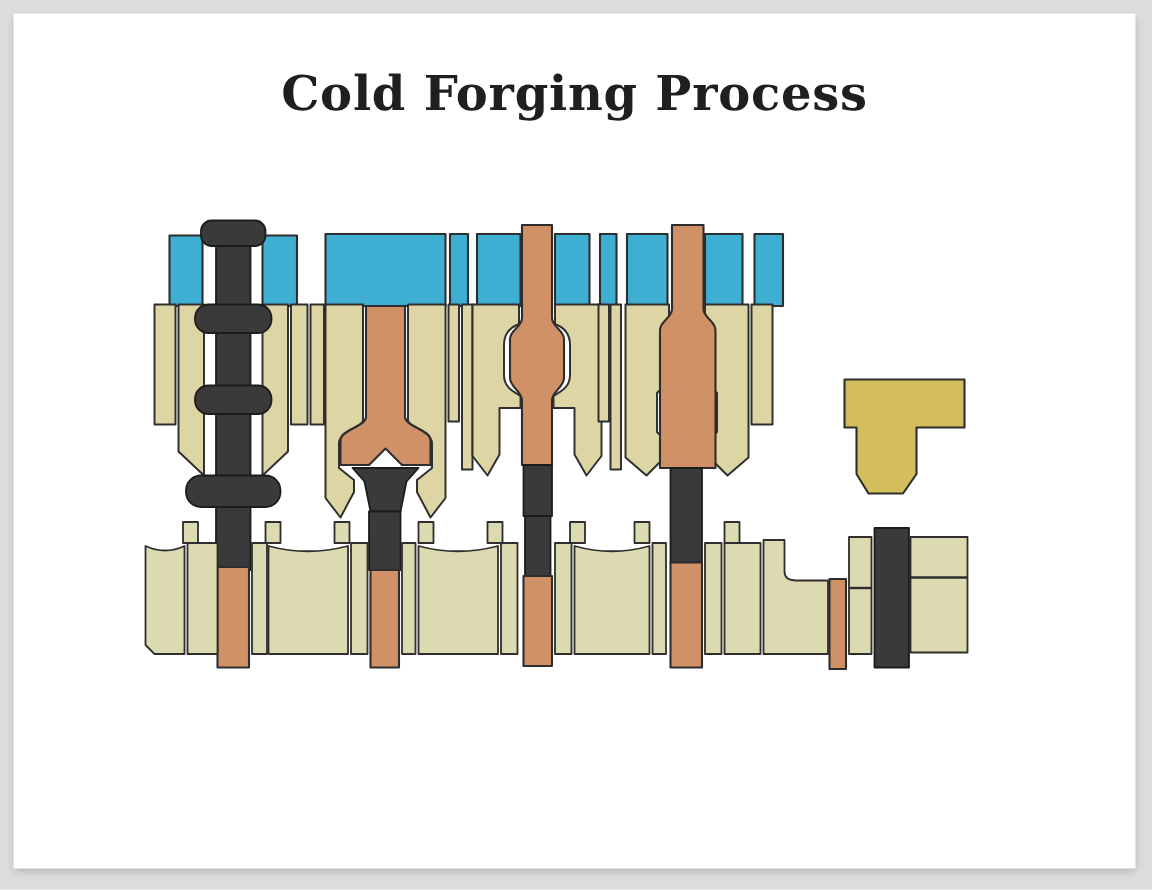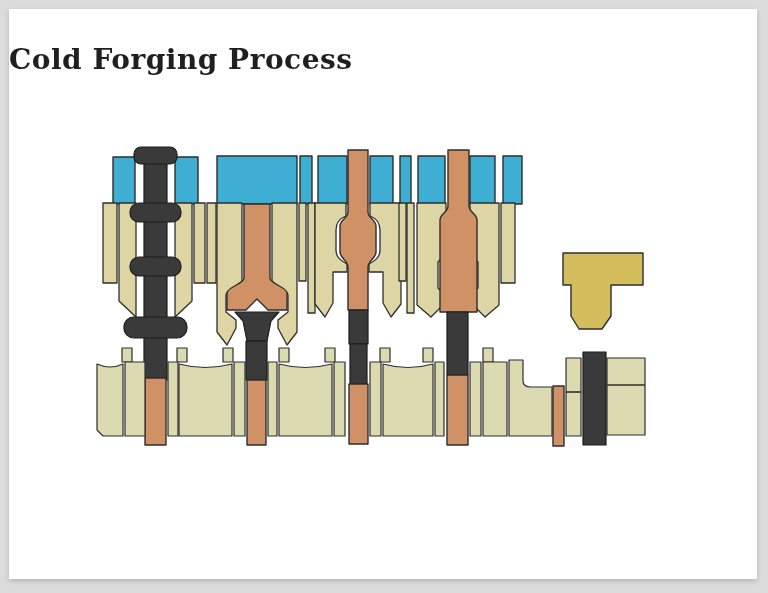--- a/index.html
+++ b/index.html
@@ -8,24 +8,24 @@
     background:var(--frame-bg,#dcdcdc);
     font-family:"DejaVu Serif", serif;
   }
   .page{
     position:absolute;left:9px;top:9px;width:748px;height:570px;
     background:var(--page-bg,#ffffff);
     box-shadow:0 2px 5px rgba(0,0,0,0.18);
   }
   .title{
     position:absolute;left:0;top:34px;width:100%;
-    text-align:left;
+    text-align:center;
     font-family:"DejaVu Serif", serif;
     font-weight:bold;
-    font-size:28px;
+    font-size:32px;
     letter-spacing:0.5px;
     color:var(--title,#1f1f1f);
   }
   svg{position:absolute;left:0;top:0;}
   .c-blue  {fill:var(--blue,#3eafd2);  stroke:var(--outline,#2e2e2e);stroke-width:1.4;stroke-linejoin:round;}
   .c-copper{fill:var(--copper,#d09166);stroke:var(--outline,#2e2e2e);stroke-width:1.4;stroke-linejoin:round;}
   .c-die   {fill:var(--die-upper,#ddd6a4);stroke:var(--outline,#2e2e2e);stroke-width:1.3;stroke-linejoin:round;}
   .c-die2  {fill:var(--die-lower,#dcdab1);stroke:var(--outline,#2e2e2e);stroke-width:1.2;stroke-linejoin:round;}
   .c-dark  {fill:var(--dark,#3a3a3a);  stroke:#1c1c1c;stroke-width:1.2;stroke-linejoin:round;}
   .c-part  {fill:var(--part,#d3bd5d);  stroke:var(--outline,#2e2e2e);stroke-width:1.4;stroke-linejoin:round;}

